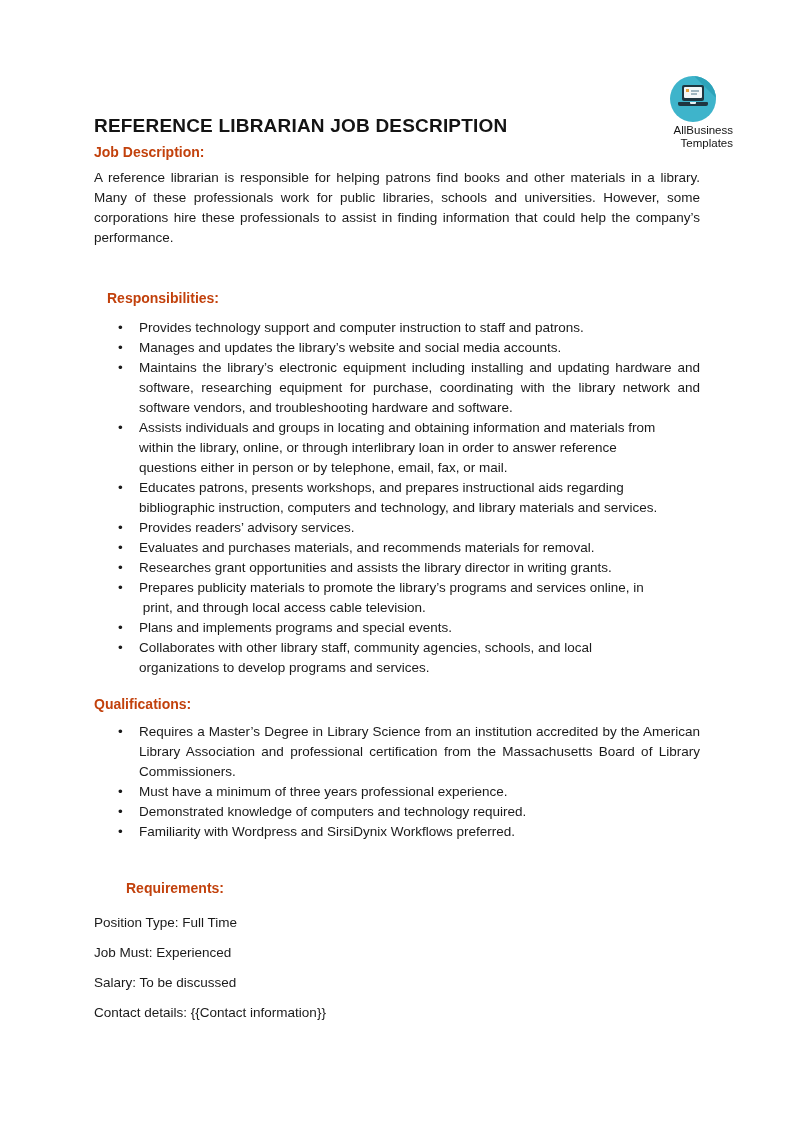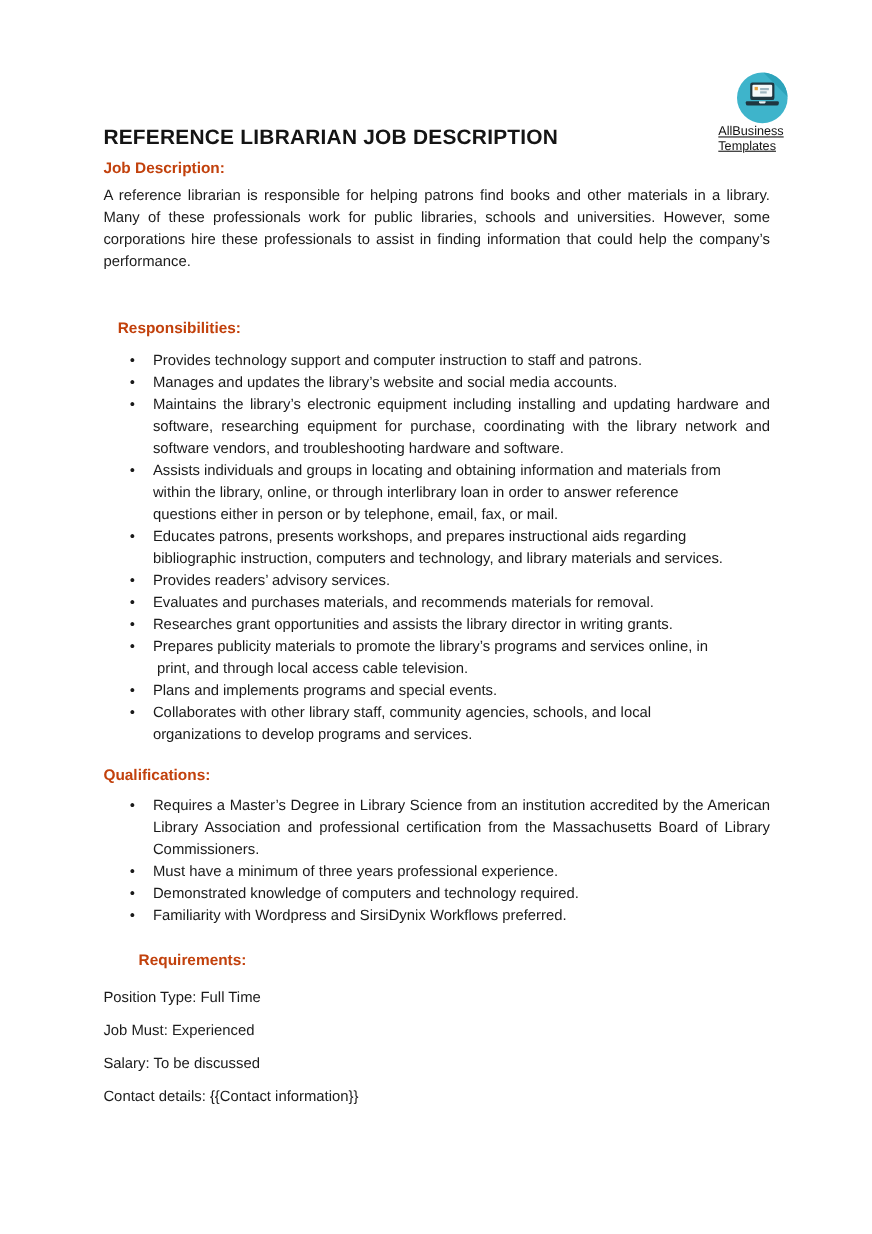--- a/index.html
+++ b/index.html
@@ -28,42 +28,42 @@
   }
   h2.sec-heading {
     font-size:14px;
     line-height:20px;
     font-weight:700;
     color:#c2410c;
   }
   .h-jd   { margin-top:3px; }
   .h-resp { margin-top:40px;padding-left:13px; }
   .h-qual { margin-top:16px; }
-  .h-req  { margin-top:20px;padding-left:32px; }
+  .h-req  { margin-top:36px;padding-left:32px; }
 
   p.body-par { margin-top:6px; text-align:justify; }
 
   ul.bullets { list-style:none; margin:0; padding:0 0 0 24px; }
   ul.b-resp { margin-top:10px; }
   ul.b-qual { margin-top:8px; }
   ul.bullets li { display:flex; }
   .bullet-marker { flex:none; width:21px; }
   .li-text { flex:1; white-space:pre-wrap; }
   .li-text.justify { text-align:justify; }
 
   p.req-line  { margin-top:10px; }
   p.req-first { margin-top:15px; }
 
   .page-footer {
     position:absolute; left:0; top:1056px; width:100%;
     text-align:center; font-size:10.5px; line-height:14px; color:#1a1a1a;
   }
 
   
-  .logo { position:absolute; left:653px; top:66px; width:80px; text-align:left;text-decoration:underline; }
+  .logo { position:absolute; left:653px; top:76px; width:80px; text-align:right; }
   .logo-circle {
     position:relative; width:46px; height:46px; margin:0 auto;
     border-radius:50%; background:#3eb4cb; overflow:hidden;
   }
   .logo-shadow {
     position:absolute; left:24px; top:0; width:100px; height:100px;
     background:#2da3ba; transform:rotate(-45deg); transform-origin:0 0;
   }
   .laptop { position:absolute; left:0; top:0; width:100%; height:100%; }
   .laptop-screen {

